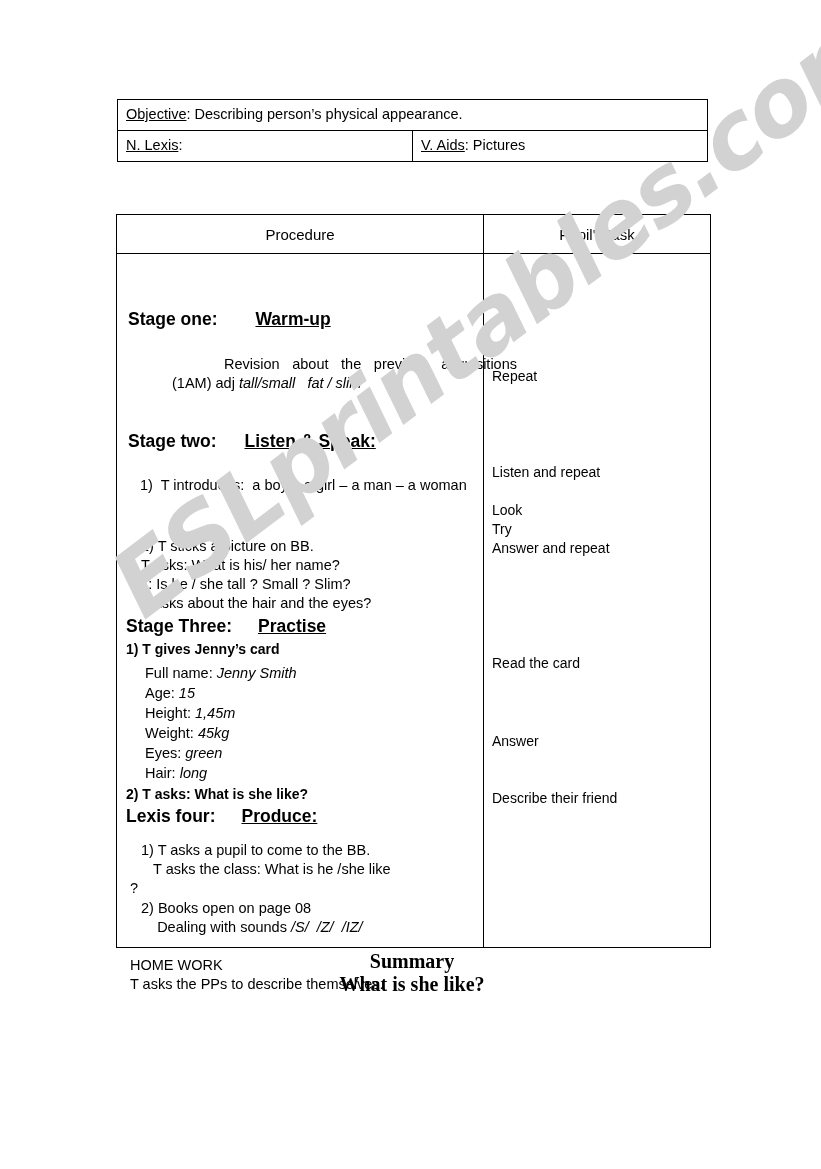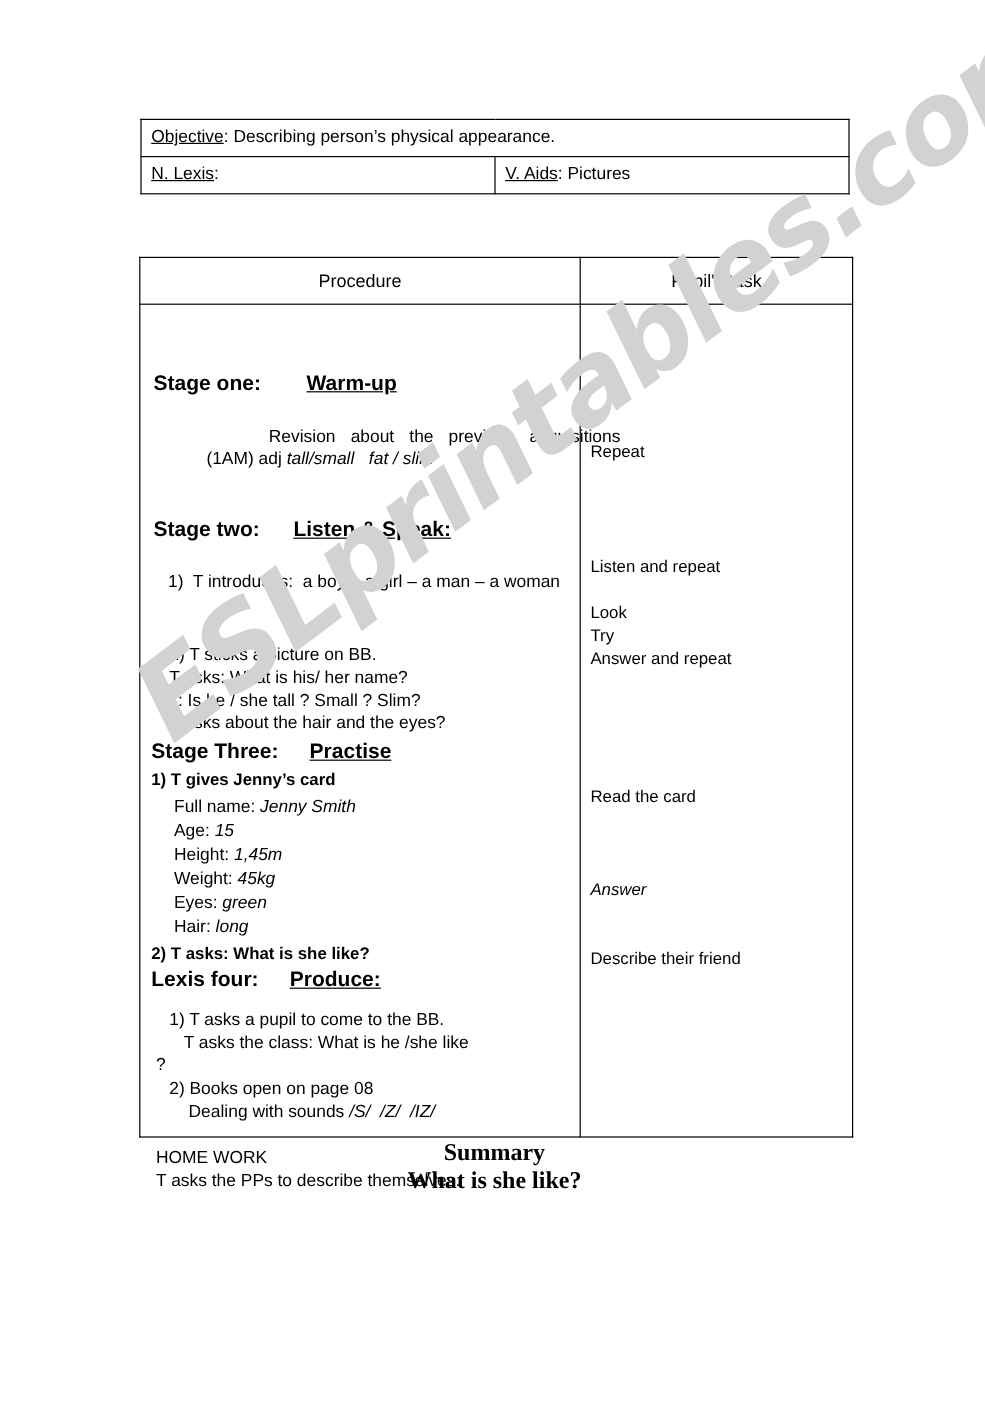--- a/index.html
+++ b/index.html
@@ -213,21 +213,21 @@
         </td>
 
         <td class="c-task body-cell">
           <div class="task-inner">
             <div class="tx task-tx" style="left:8px; top:113px;">Repeat</div>
             <div class="tx task-tx" style="left:8px; top:209px;">Listen and repeat</div>
             <div class="tx task-tx" style="left:8px; top:247px;">Look</div>
             <div class="tx task-tx" style="left:8px; top:266px;">Try</div>
             <div class="tx task-tx" style="left:8px; top:285px;">Answer and repeat</div>
             <div class="tx task-tx" style="left:8px; top:400px;text-align:center;">Read the card</div>
-            <div class="tx task-tx" style="left:8px; top:478px;font-style:italic;">Answer</div>
+            <div class="tx task-tx" style="left:8px; top:478px;">Answer</div>
             <div class="tx task-tx" style="left:8px; top:535px;">Describe their friend</div>
           </div>
         </td>
 
       </tr>
     </tbody>
   </table>
 
   <div id="summary">
     <div class="ctr">Summary</div>

